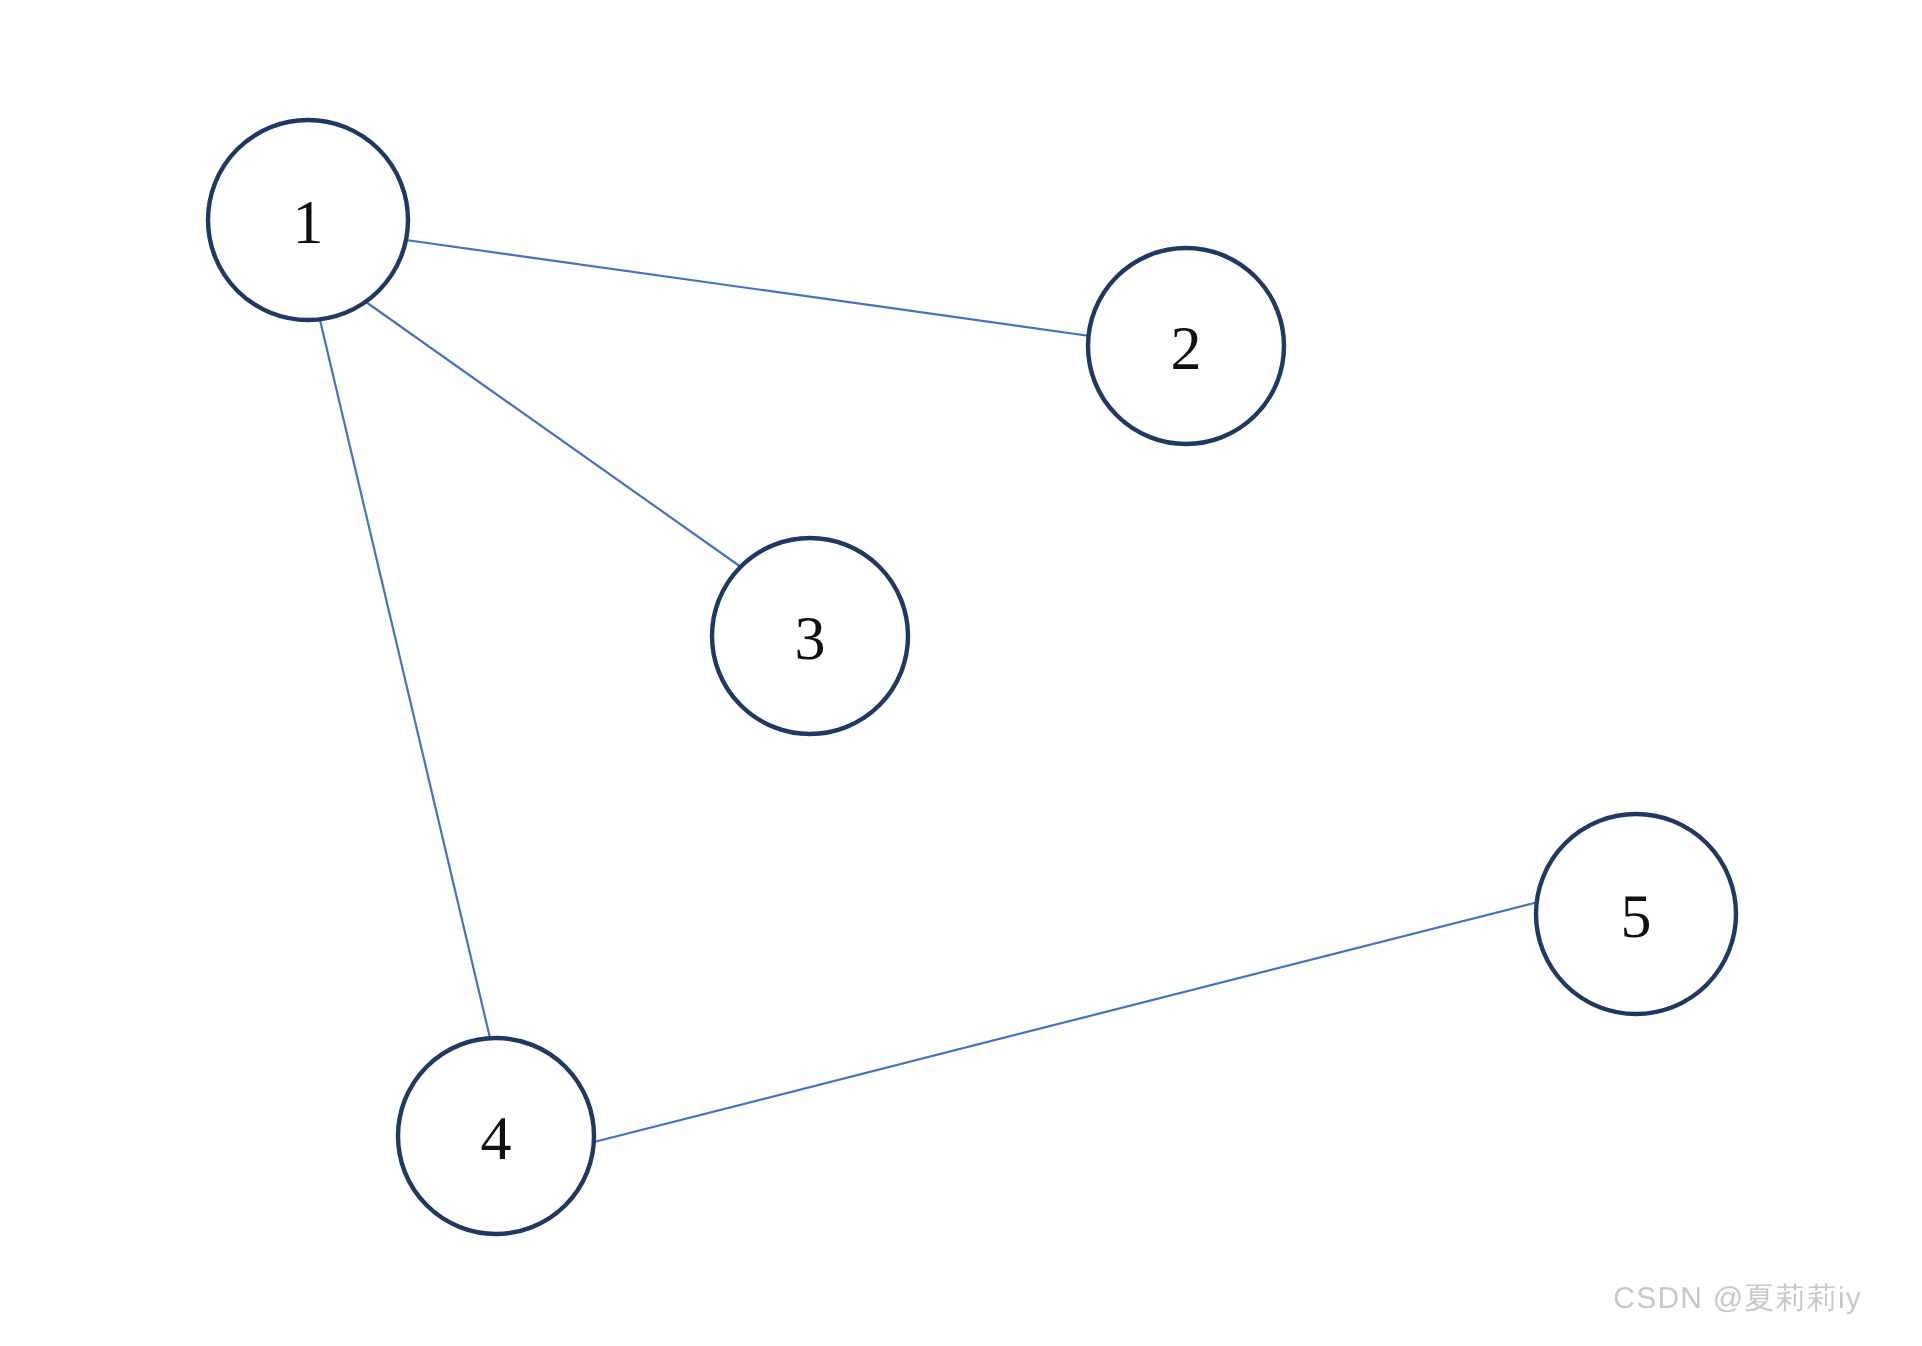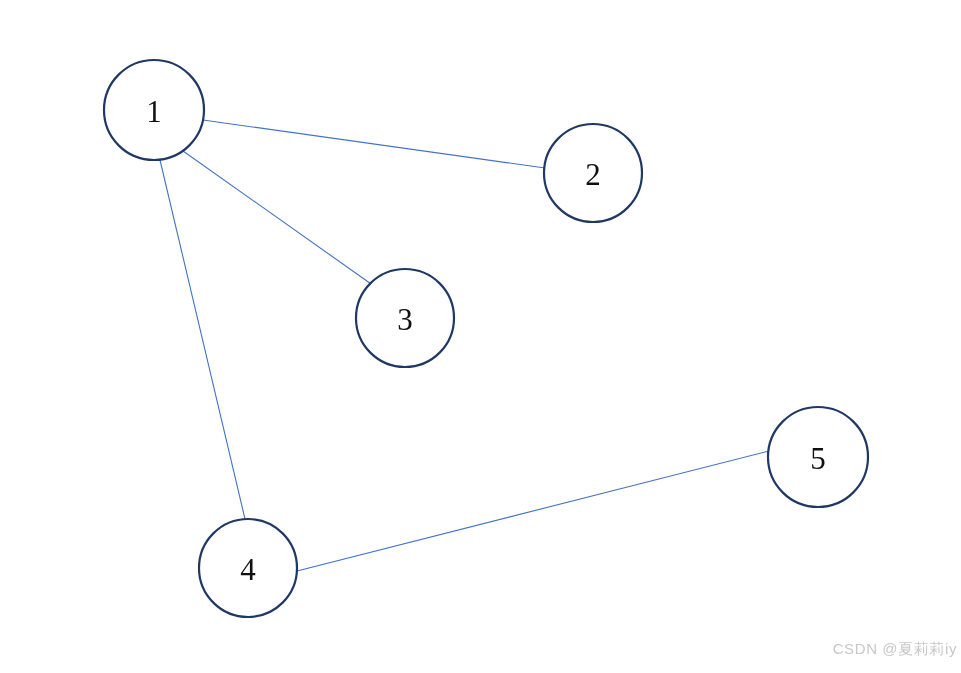--- a/index.html
+++ b/index.html
@@ -38,21 +38,21 @@
   }
   .node-label {
     font-family: "Liberation Serif", "DejaVu Serif", serif;
     font-size: 31px;
     fill: #101010;
     text-anchor: middle;
     dominant-baseline: central;
   }
   .watermark {
     position: absolute;
-    right: 4px;
+    right: 30px;
     bottom: 14px;
     font-family: "Liberation Sans", sans-serif;
     font-size: 15px;
     color: #c8c8c8;
     letter-spacing: 0.6px;
     white-space: nowrap;
     user-select: none;
   }
 </style>
 </head>

